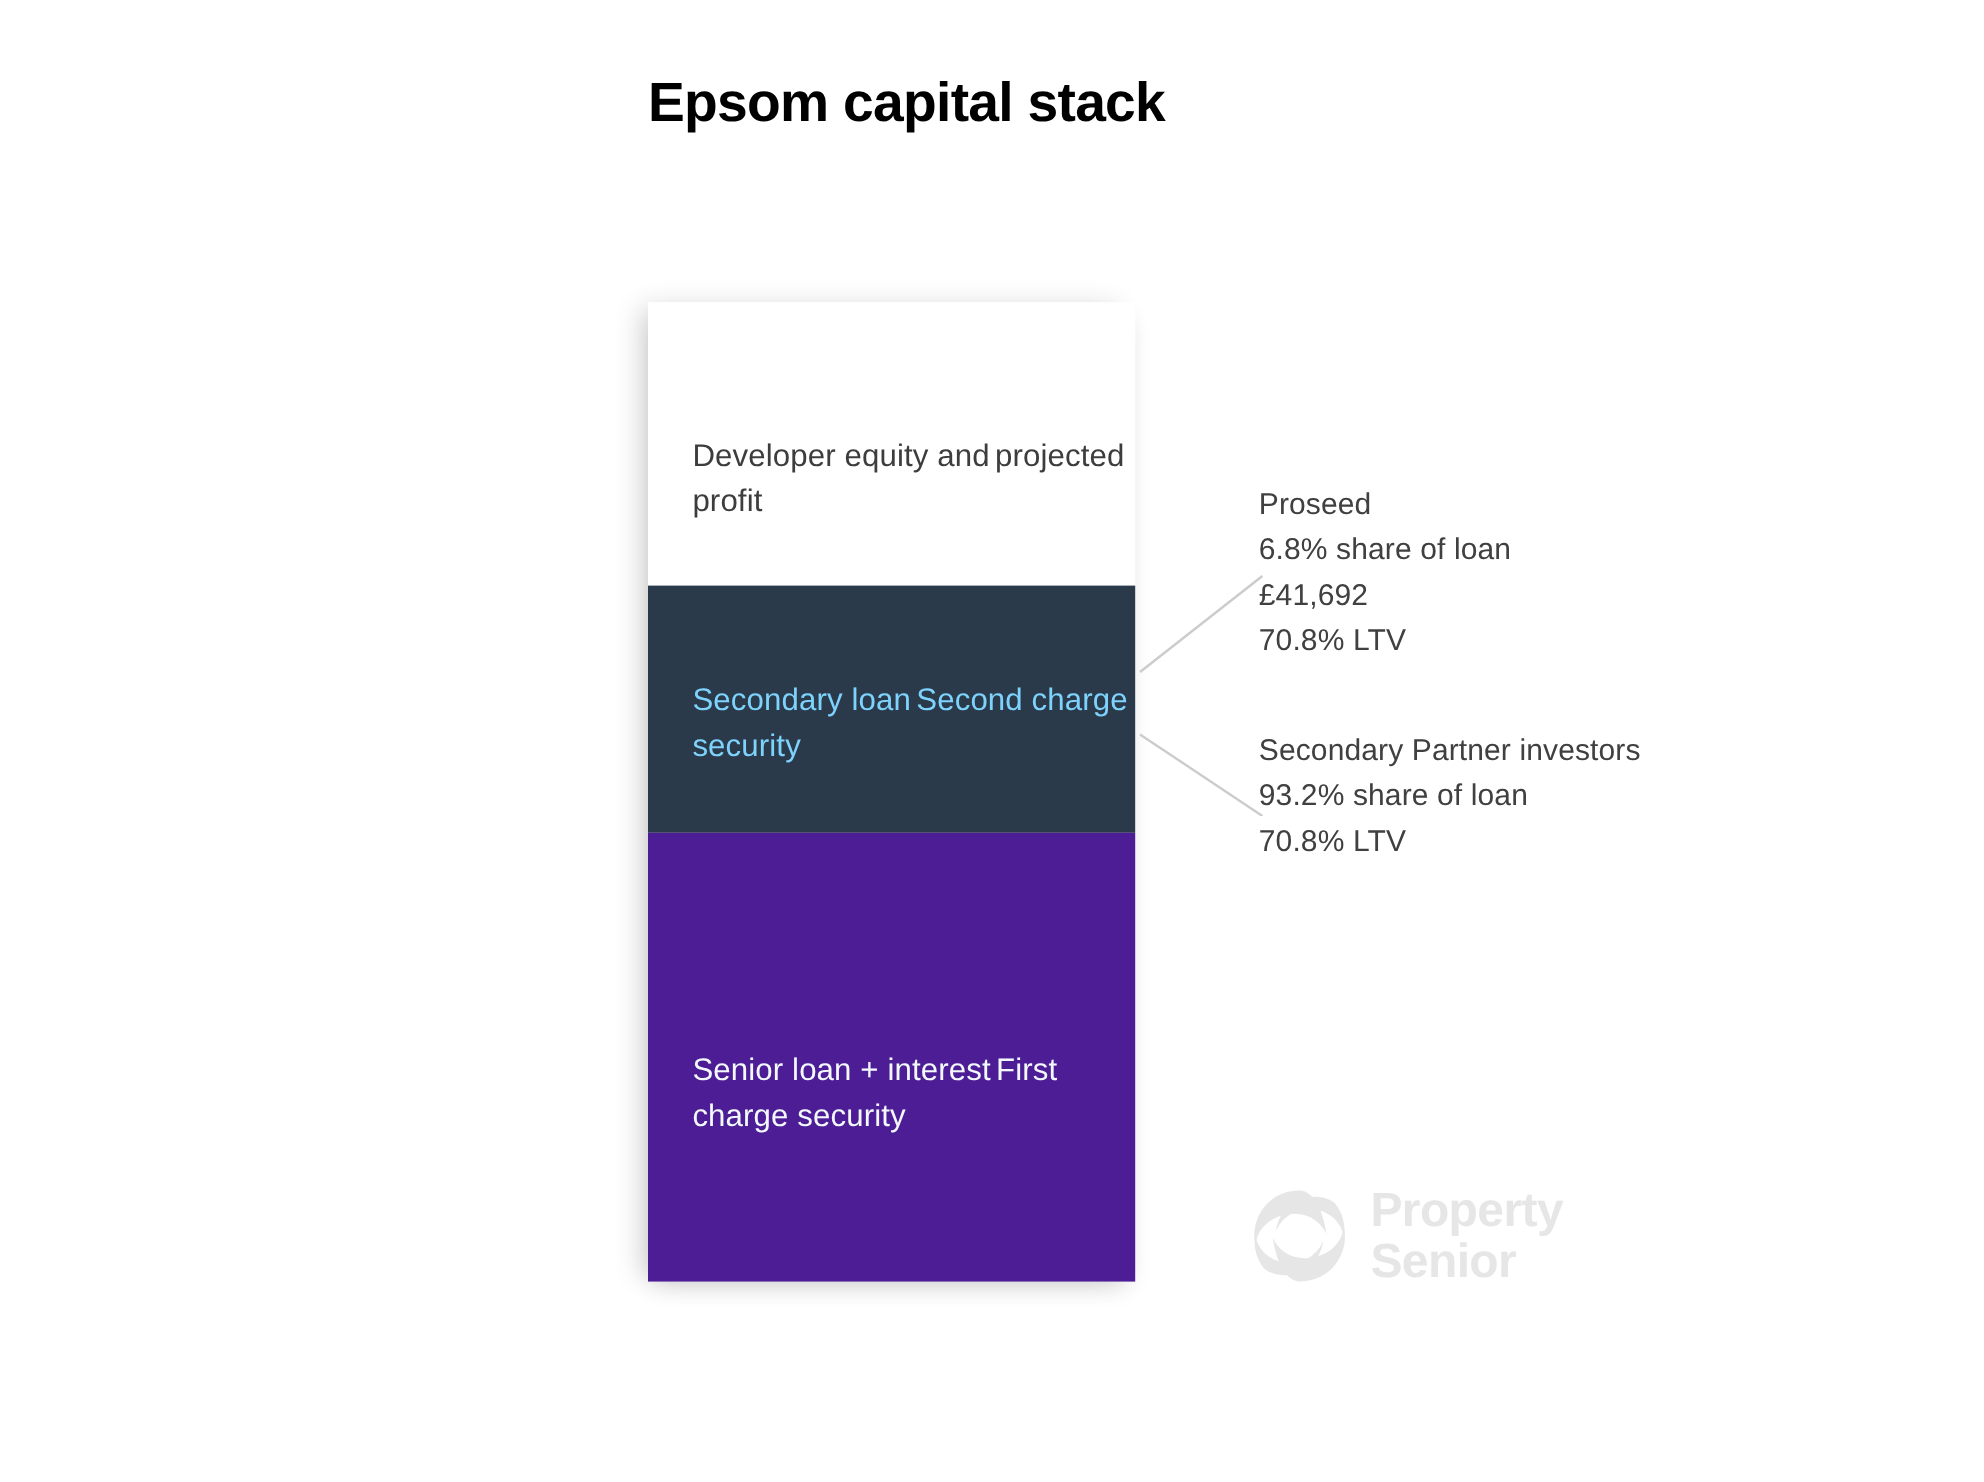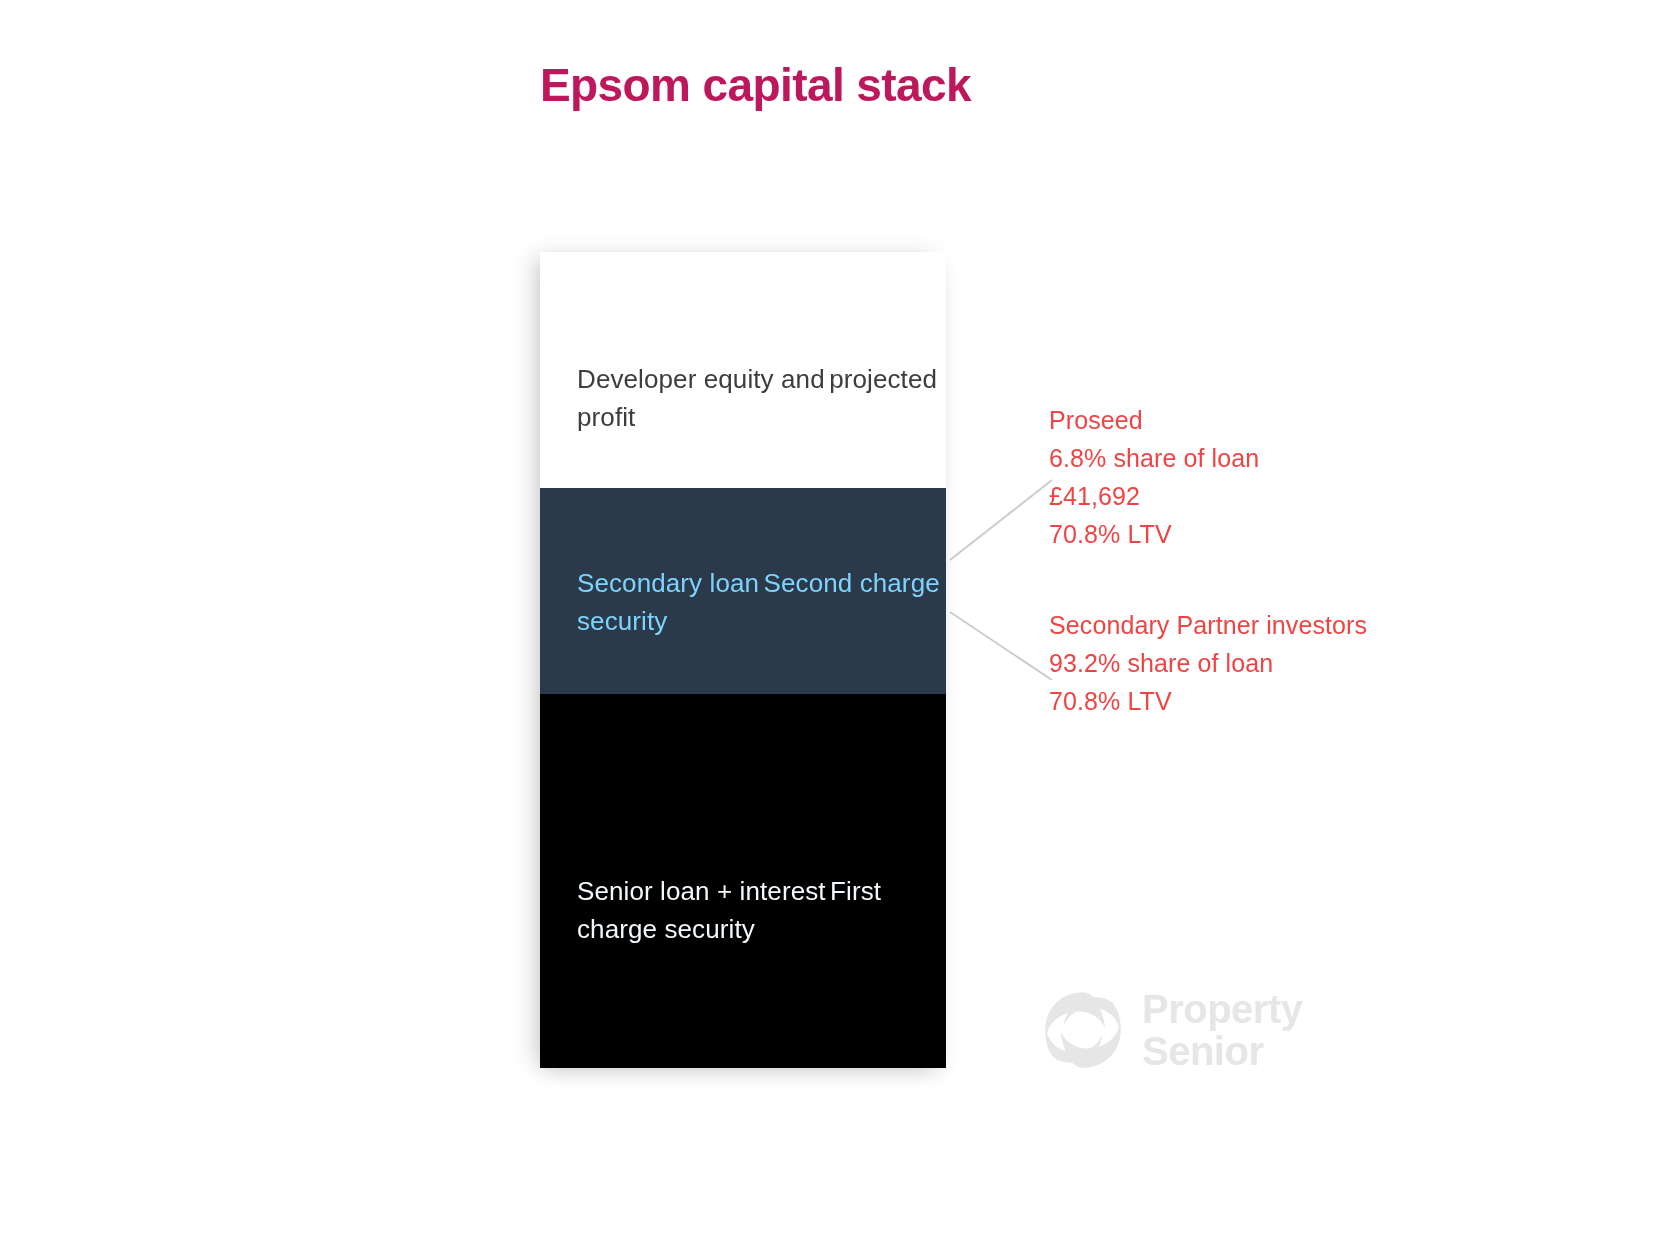--- a/index.html
+++ b/index.html
@@ -21,21 +21,21 @@
   }
 
   
   .title {
     position: absolute;
     left: 540px;
     top: 58px;
     font-size: 46px;
     font-weight: 700;
     letter-spacing: -0.6px;
-    color: #be185d;
+    color: #000000;
     white-space: nowrap;
   }
 
   
   .stack-card {
     position: absolute;
     left: 540px;
     top: 252px;
     width: 406px;
     height: 816px;
@@ -61,21 +61,21 @@
   }
   .seg-secondary {
     top: 236px;
     height: 206px;
     background: #2b3a4b;
     color: #7dd3fc;
   }
   .seg-senior {
     top: 442px;
     height: 374px;
-    background: #000000;
+    background: #4c1d95;
     color: #f2f8fc;
   }
   .seg-line {
     font-size: 26px;
     line-height: 38px;
     font-weight: 400;
     letter-spacing: 0.1px;
   }
   .seg-equity .seg-body { margin-top: 56px; }
   .seg-equity .seg-line { max-width: 290px; }
@@ -88,21 +88,21 @@
     left: 940px;
     top: 380px;
     width: 130px;
     height: 300px;
     pointer-events: none;
   }
 
   
   .annotation {
     position: absolute;
-    color: #ef4444;
+    color: #404040;
     font-size: 25px;
     line-height: 38px;
     font-weight: 400;
     letter-spacing: 0.1px;
     white-space: nowrap;
   }
   .ann-proseed { left: 1049px; top: 401px; }
   .ann-investors { left: 1049px; top: 606px; }
   .ann-line { display: block; }
 

